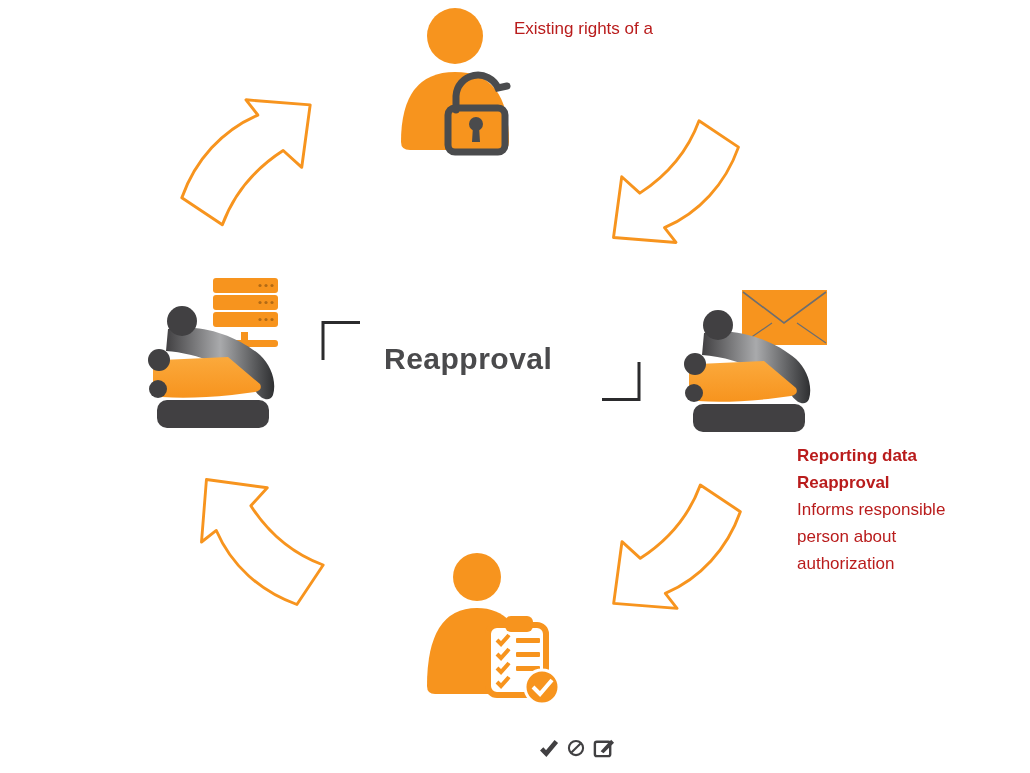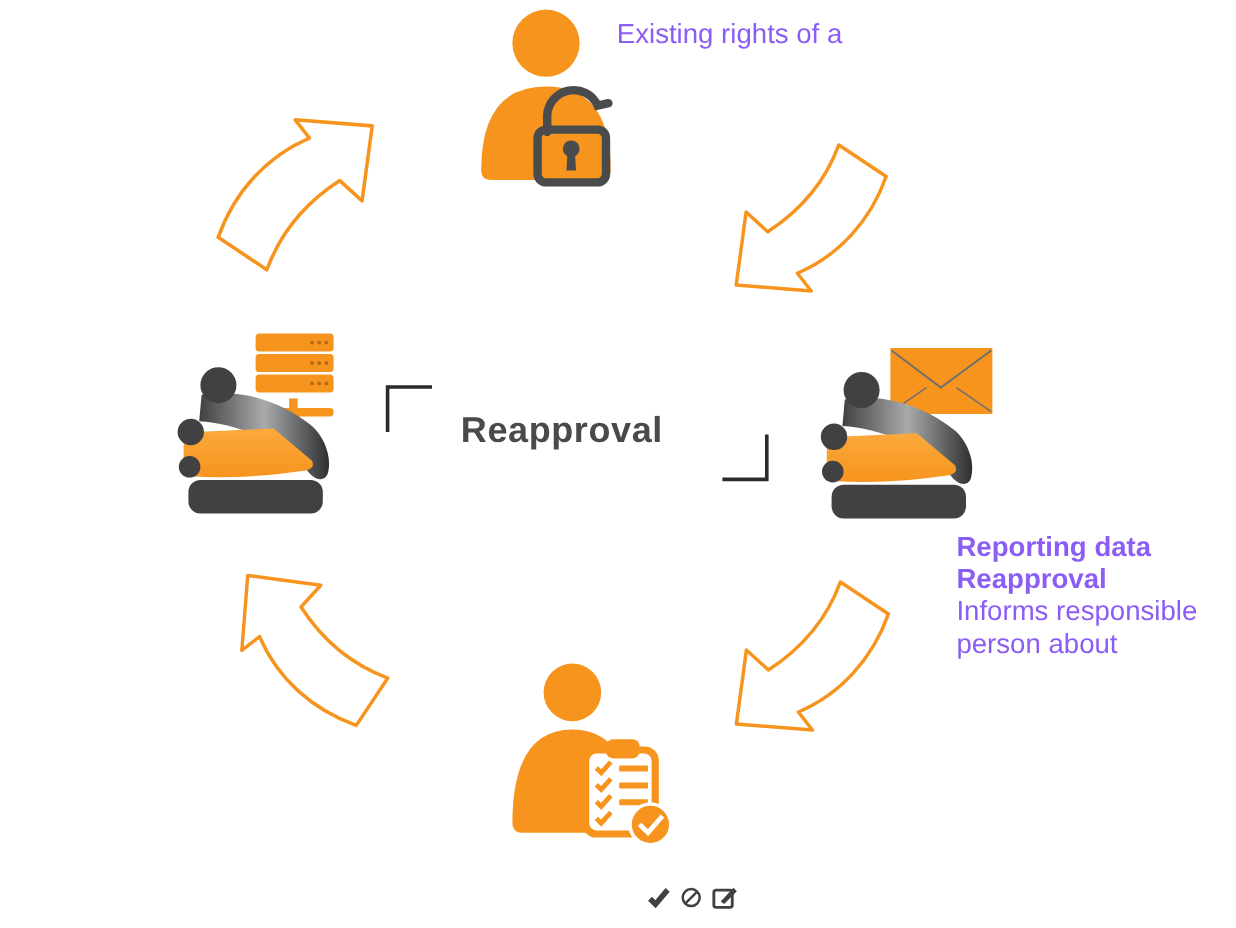--- a/index.html
+++ b/index.html
@@ -1,19 +1,19 @@
 <!DOCTYPE html>
 <html><head>
 <meta charset="utf-8">
 <style>
   html,body{margin:0;padding:0;background:#fff;}
   #stage{position:relative;width:1030px;height:773px;background:#fff;overflow:hidden;
          font-family:"Liberation Sans",sans-serif;}
   .abs{position:absolute;}
-  .label{color:#8b5cf6;font-size:23px;line-height:27px;white-space:nowrap;}
+  .label{color:#b91c1c;font-size:17px;line-height:27px;white-space:nowrap;}
   .label .bold{font-weight:700;}
   .center-title{color:#4A4A4C;font-size:30px;font-weight:700;letter-spacing:.5px;white-space:nowrap;}
   .arrow{position:absolute;}
   .arrow svg{display:block;}
   .rot90{transform:rotate(90deg);transform-origin:50% 50%;}
   .rot180{transform:rotate(180deg);transform-origin:50% 50%;}
   .rot270{transform:rotate(-90deg);transform-origin:50% 50%;}
   .mini-icons{display:flex;gap:6px;align-items:center;}
 </style>
 </head>
@@ -88,20 +88,21 @@
       <path d="M68 7 L109 38 L151 7" fill="none" stroke="#6d6e70" stroke-width="1.6"></path>
       <path d="M68 58 L97 38 M151 58 L122 38" fill="none" stroke="#6d6e70" stroke-width="1.2"></path>
     </g>
     <use href="#person-laptop" transform="translate(13,26)"></use>
   </svg>
   <div class="label abs" style="left:762px;top:442px;margin-left:35px;">
     <div class="bold">Reporting data</div>
     <div class="bold">Reapproval</div>
     <div>Informs responsible</div>
     <div>person about</div>
+    <div>authorization</div>
   </div>
 
   <svg class="abs" style="left:420px;top:550px;" width="145" height="158" viewBox="0 0 145 158">
     <circle cx="57" cy="27" r="24" fill="#F7941E"></circle>
     <path d="M7 136 Q7 58 57 58 Q107 58 107 136 Q107 144 99 144 L15 144 Q7 144 7 136 Z" fill="#F7941E"></path>
     <g>
       <rect x="68" y="75" width="58" height="70" rx="9" fill="#ffffff" stroke="#F7941E" stroke-width="6"></rect>
       <rect x="85" y="66" width="28" height="16" rx="6" fill="#F7941E"></rect>
       <g stroke="#F7941E" stroke-width="4" fill="none">
         <path d="M77 90 L81 94 L89 85"></path>

